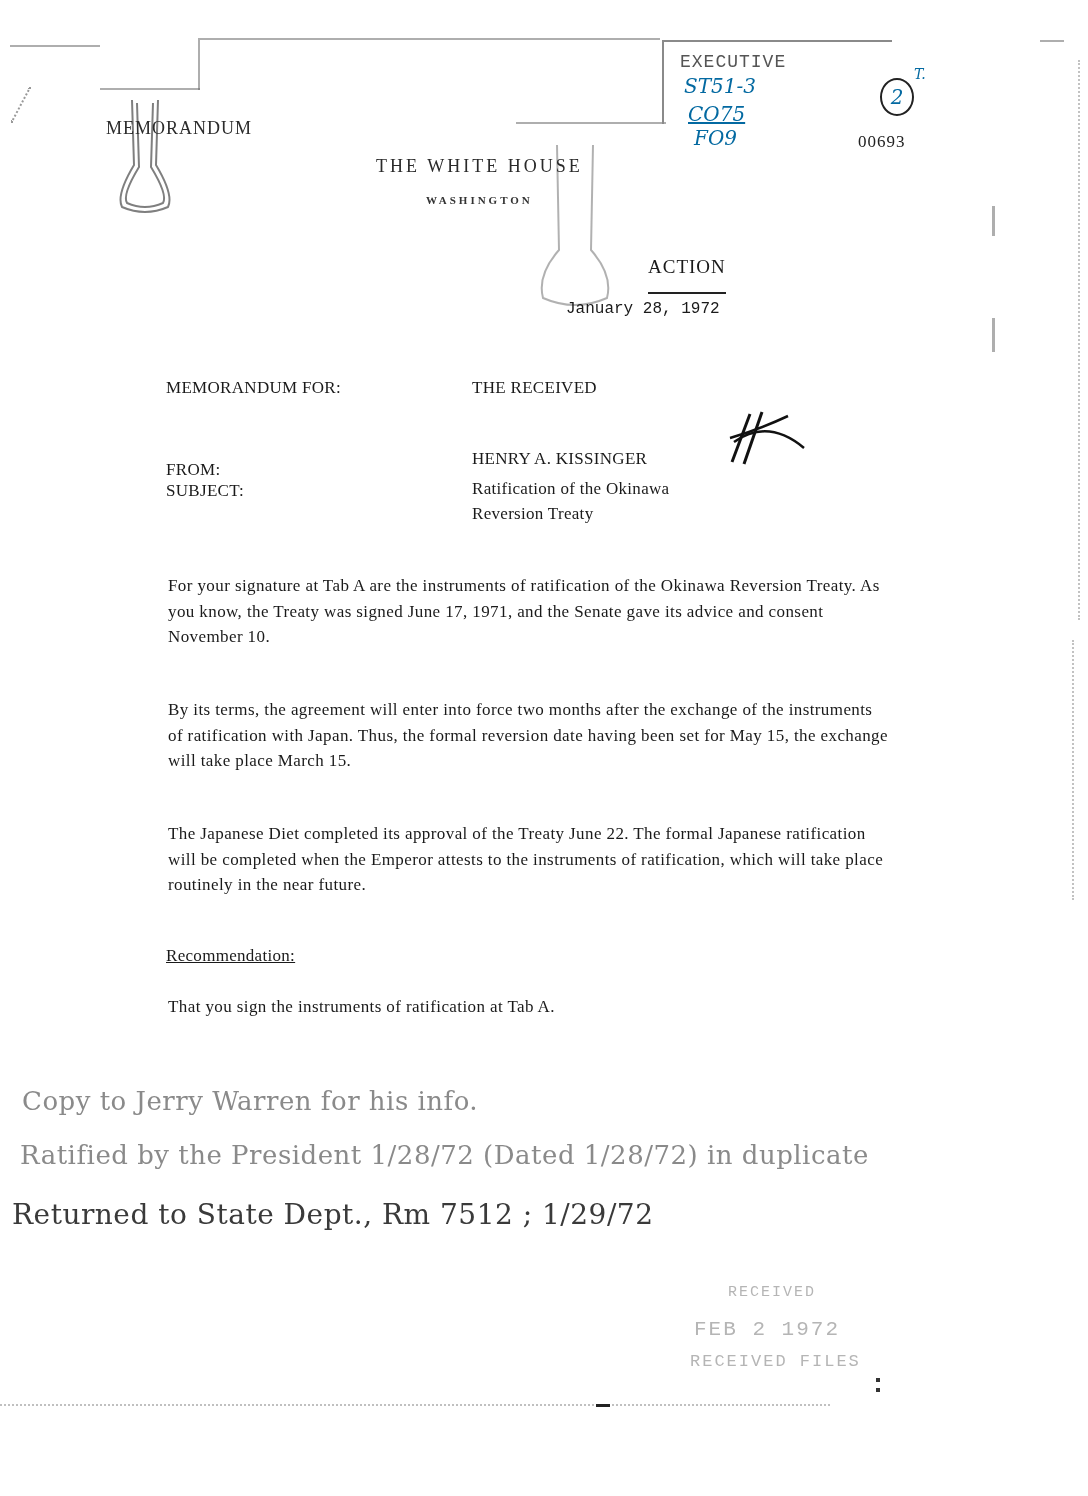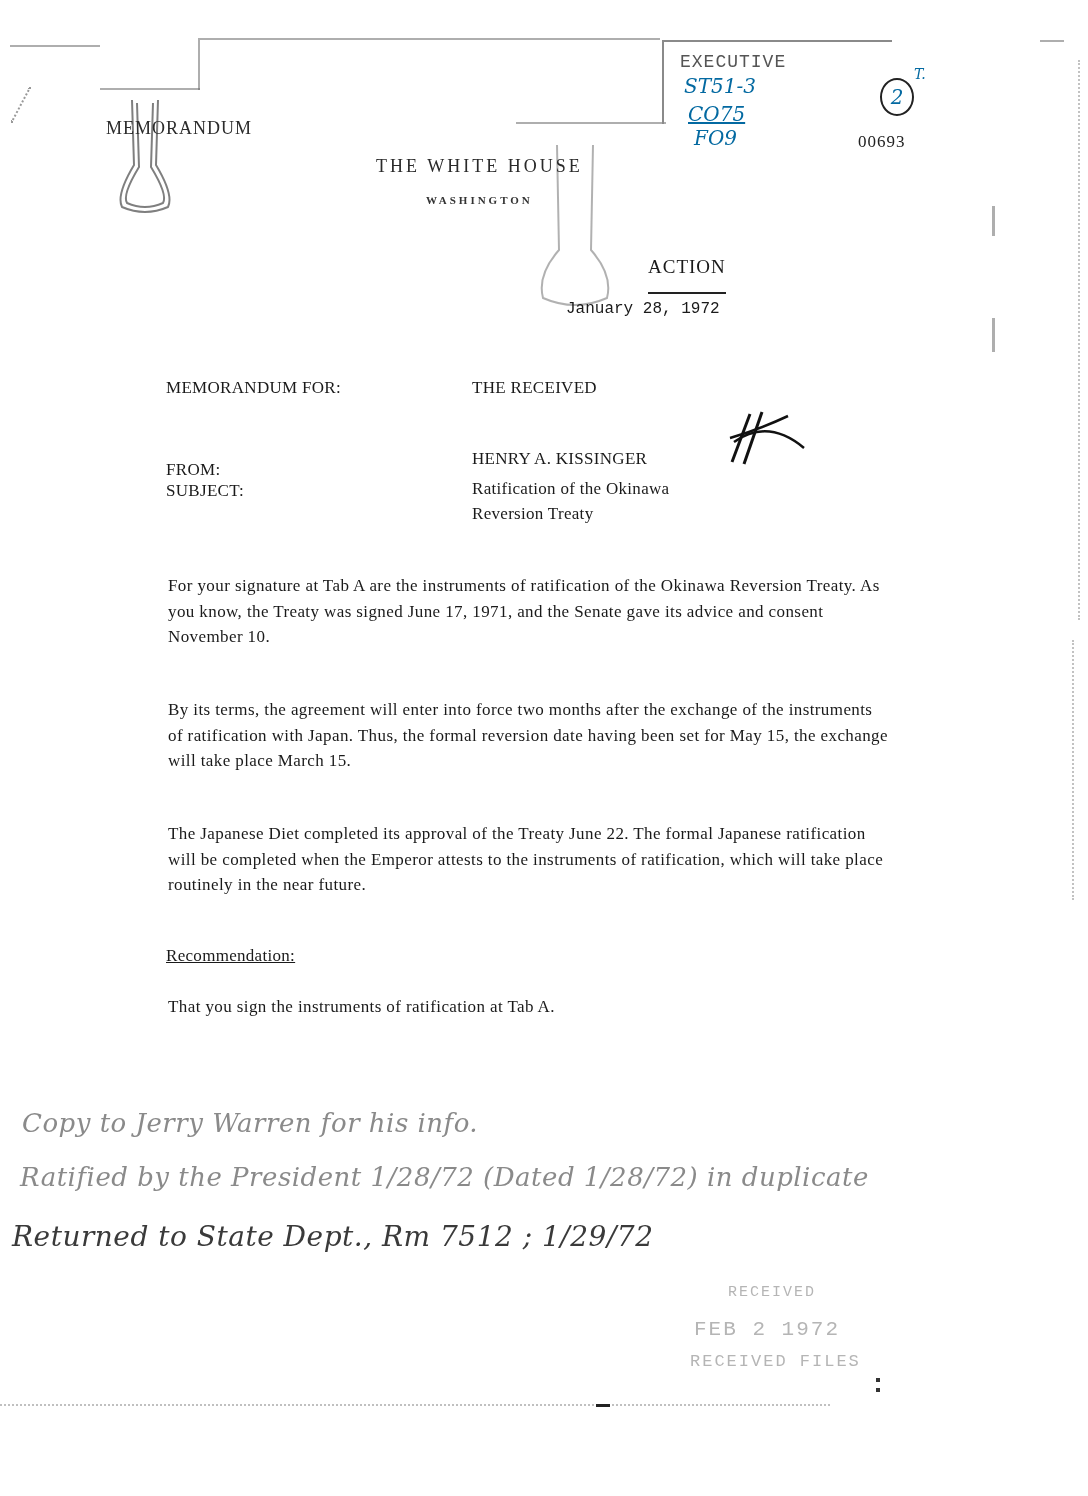--- a/index.html
+++ b/index.html
@@ -39,21 +39,21 @@
     
     .hdr-label { left: 166px; font-size: 17px; letter-spacing: .3px; }
     .hdr-value { left: 472px; font-size: 17px; letter-spacing: .3px; line-height: 25px; }
     .sig { left: 728px; top: 408px; }
 
     
     .para { left: 168px; width: 720px; font-size: 17px; line-height: 25.5px; letter-spacing: .4px; }
     .reco { left: 166px; top: 946px; font-size: 17px; text-decoration: underline; letter-spacing: .3px; }
 
     
-    .note { font-family: "DejaVu Serif", serif; font-style: italic; color: #3a3a3a; font-size: 26px; letter-spacing: .5px; white-space: nowrap; margin-top: 22px; }
+    .note { font-family: "DejaVu Serif", serif; color: #3a3a3a; font-size: 26px; letter-spacing: .5px; white-space: nowrap; }
     .note.faint { color: #8a8a8a; }
 
     
     .recv { font-family: "Liberation Mono", monospace; color: #b5b5b5; letter-spacing: 2px; white-space: nowrap; }
   </style>
 </head>
 <body>
 
 <div class="scan-line" style="left:10px;top:45px;width:90px;height:2px;"></div>
 <div class="scan-line" style="left:200px;top:38px;width:460px;height:2px;"></div>

